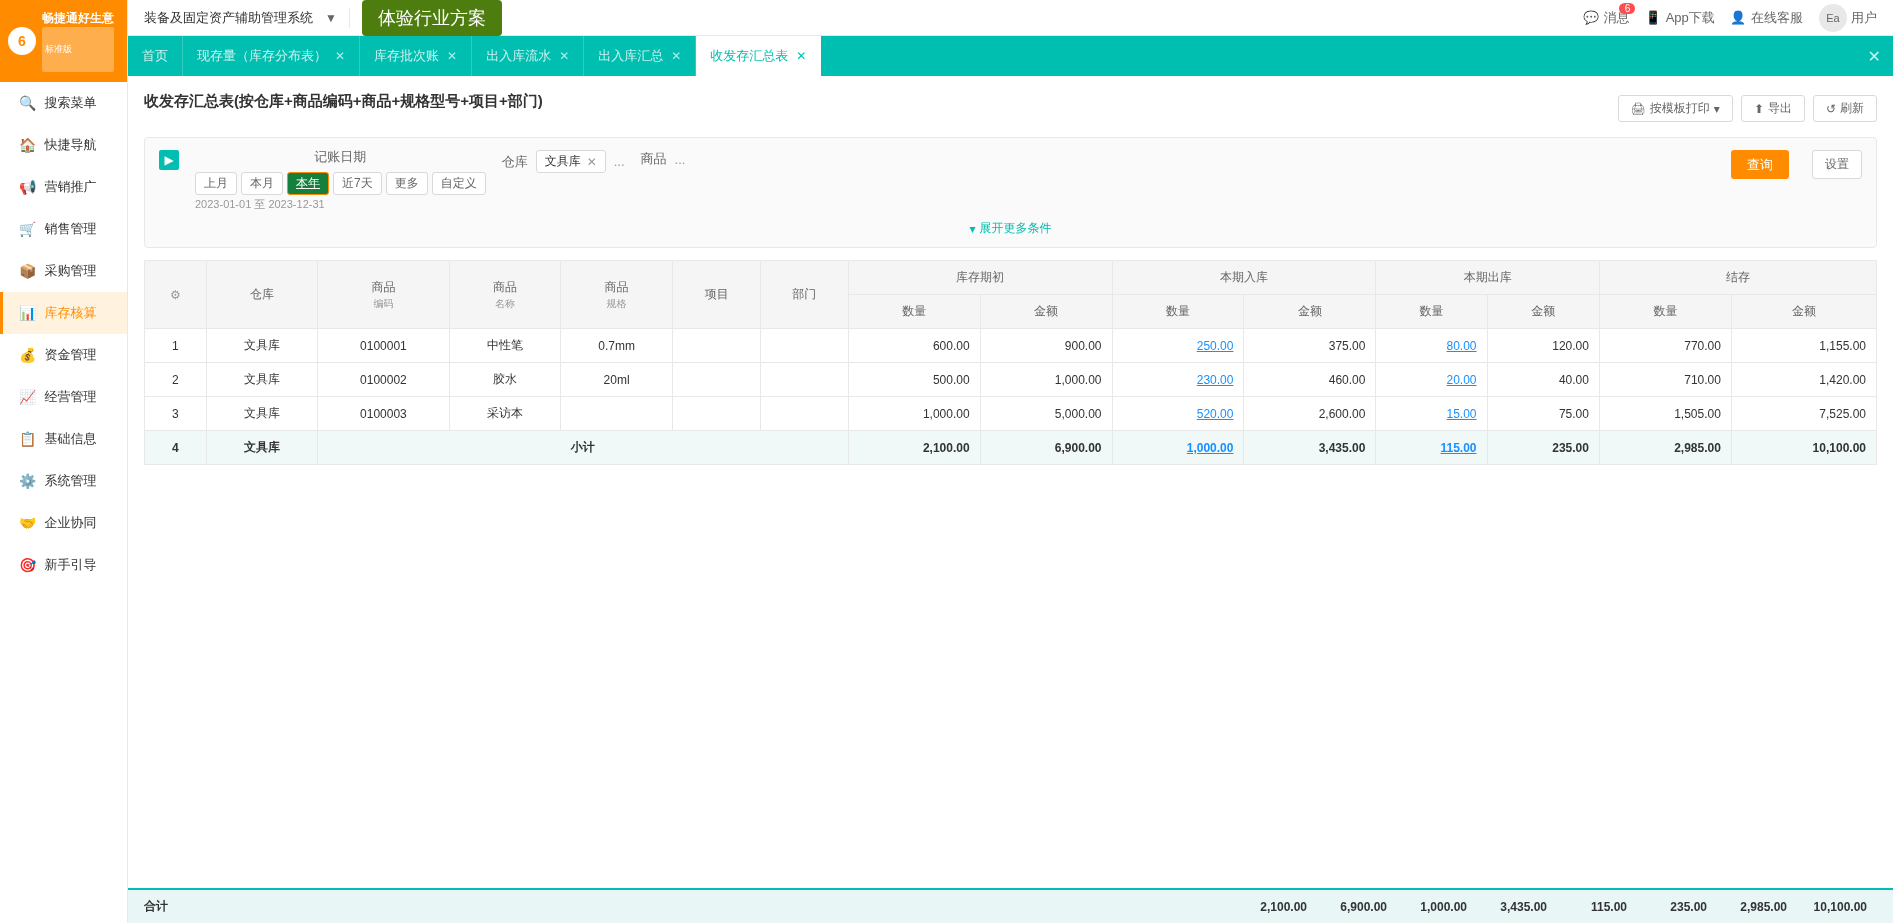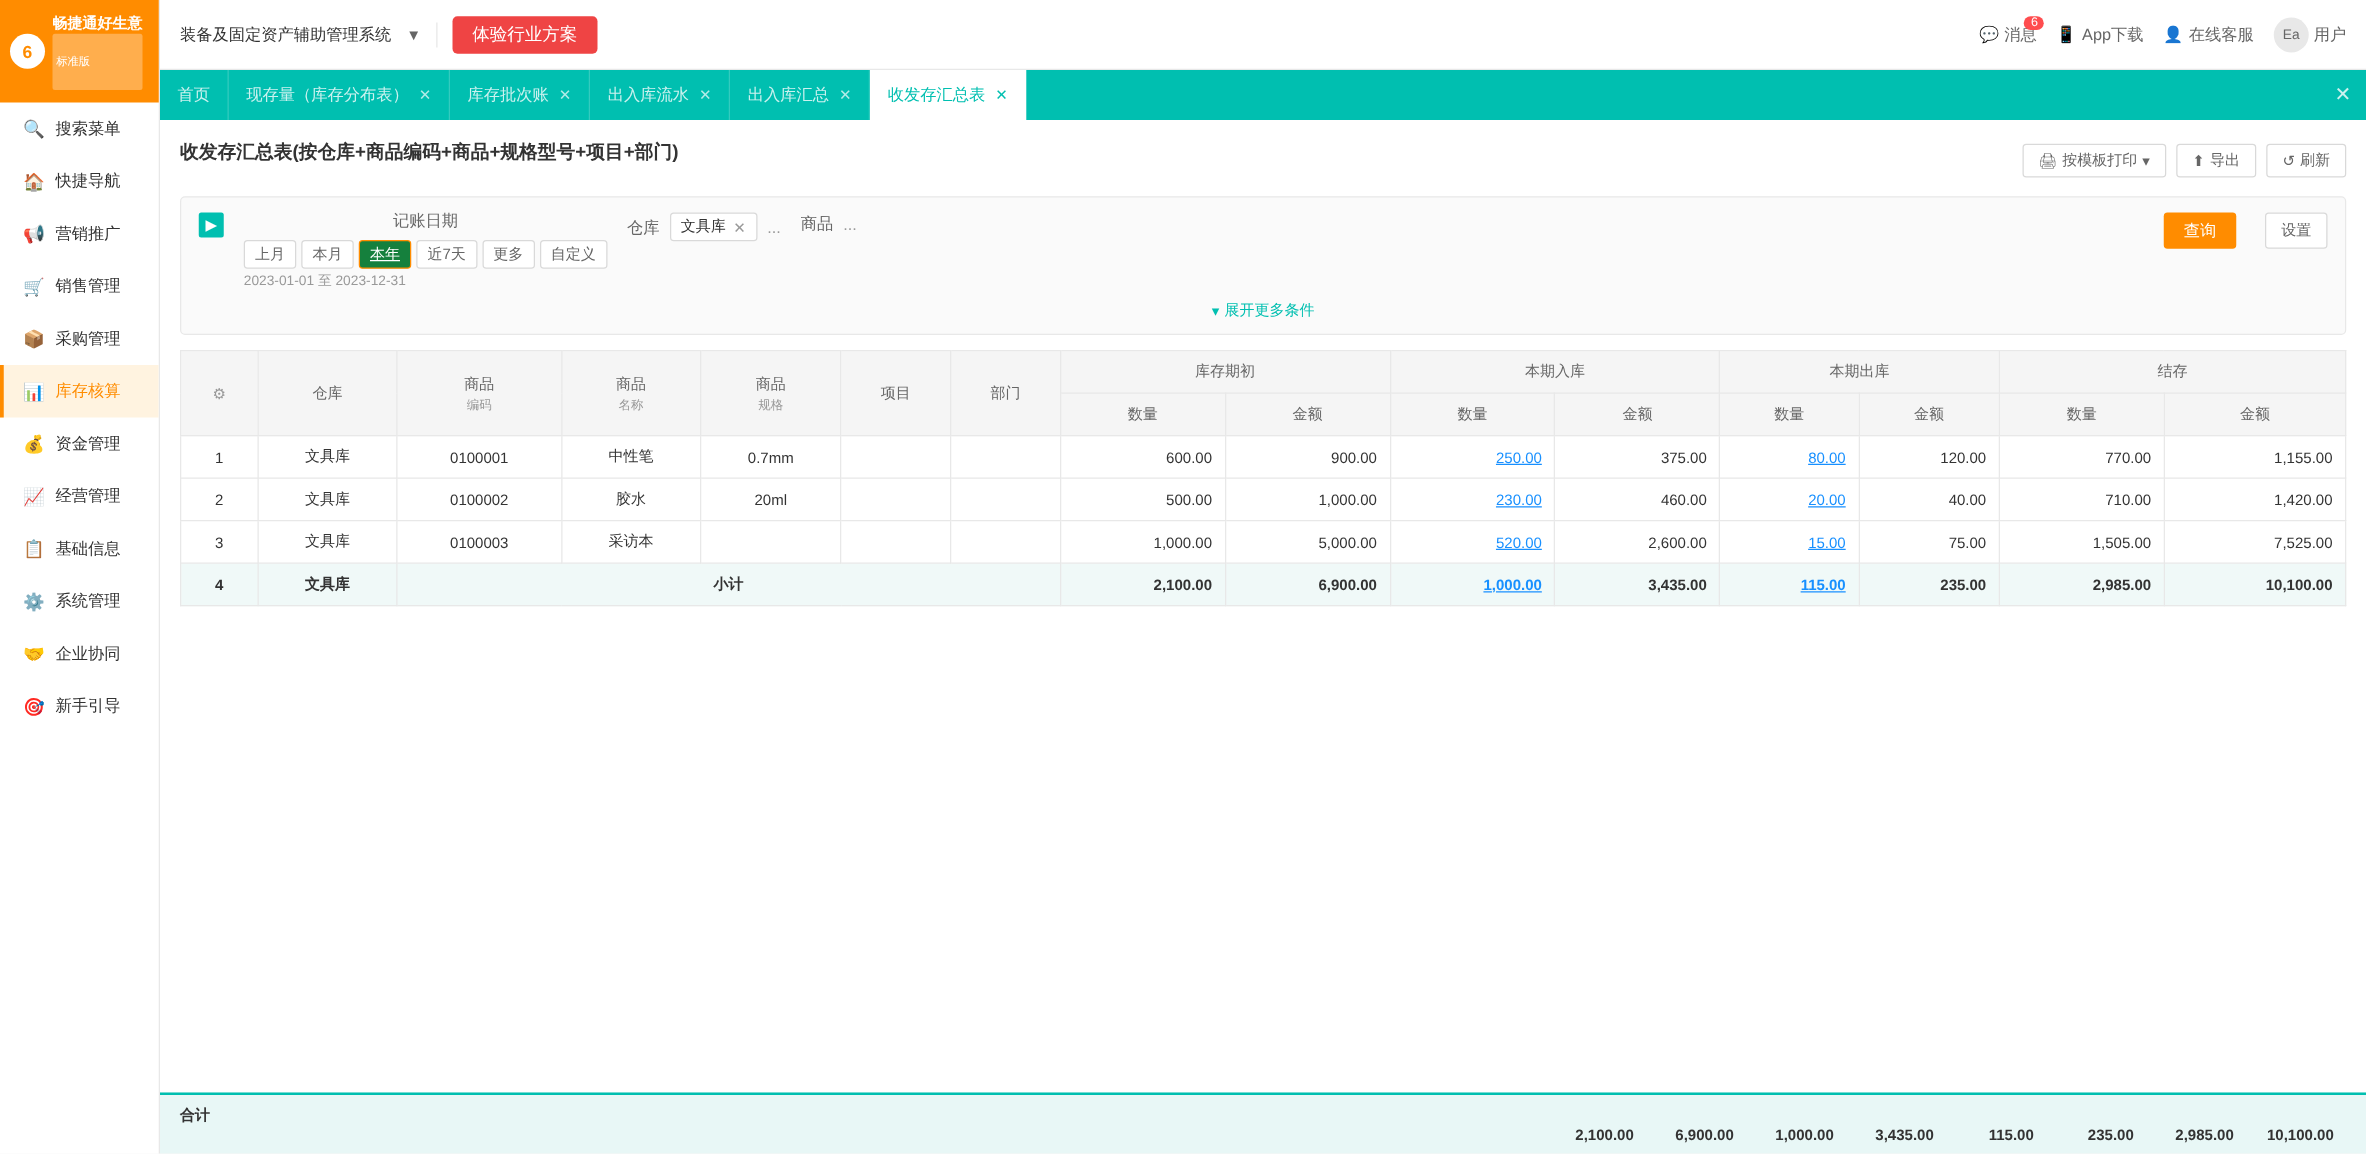--- a/index.html
+++ b/index.html
@@ -12,25 +12,25 @@
     .sidebar-logo-badge { font-size: 9px; background: rgba(255,255,255,0.3); border-radius: 2px; padding: 16px 3px; }
     .sidebar-nav { flex: 1; overflow-y: auto; }
     .sidebar-item { display: flex; align-items: center; gap: 8px; padding: 12px 16px; cursor: pointer; color: #333; font-size: 13px; border-left: 3px solid transparent; }
     .sidebar-item.active { background: #fff3e0; color: #ff8c00; border-left-color: #ff8c00; }
     .sidebar-item-icon { font-size: 14px; }
 
     
     .main { flex: 1; display: flex; flex-direction: column; overflow: hidden; }
 
     
-    .top-header { background: #fff; border-bottom: 1px solid #e8e8e8; display: flex; align-items: center; justify-content: space-between; padding: 12px 16px; height: 56px; flex-shrink: 0; }
+    .top-header { background: #fff; border-bottom: 1px solid #e8e8e8; display: flex; align-items: center; justify-content: space-between; padding: 12px 16px; height: 36px; flex-shrink: 0; }
     .top-header-left { display: flex; align-items: center; gap: 12px; }
     .system-title { font-size: 13px; color: #333; }
     .system-dropdown { display: flex; align-items: center; gap: 4px; color: #666; cursor: pointer; }
-    .experience-btn { background: #ef4444; color: #fff; border: none; padding: 6px 16px; border-radius: 4px; cursor: pointer; font-size: 14px; }
+    .experience-btn { background: #4d7c0f; color: #fff; border: none; padding: 6px 16px; border-radius: 4px; cursor: pointer; font-size: 18px; }
     .top-header-right { display: flex; align-items: center; gap: 16px; color: #666; font-size: 13px; }
     .top-header-right-item { display: flex; align-items: center; gap: 4px; cursor: pointer; position: relative; }
     .badge { position: absolute; top: -6px; right: -6px; background: #ff4d4f; color: #fff; border-radius: 8px; font-size: 10px; padding: 0 4px; min-width: 16px; text-align: center; }
     .user-avatar { width: 28px; height: 28px; background: #e8e8e8; border-radius: 50%; display: flex; align-items: center; justify-content: center; font-size: 11px; color: #666; }
 
     
     .tabs-bar { background: #00bfb0; display: flex; align-items: center; padding: 0; height: 40px; flex-shrink: 0; overflow: hidden; }
     .tab { display: flex; align-items: center; gap: 6px; padding: 16px 14px; height: 40px; color: rgba(255,255,255,0.8); cursor: pointer; font-size: 13px; border-right: 1px solid rgba(255,255,255,0.2); white-space: nowrap; }
     .tab.active { background: #fff; color: #00bfb0; }
     .tab-close { font-size: 12px; color: rgba(255,255,255,0.7); cursor: pointer; margin-left: 2px; }
@@ -64,21 +64,21 @@
     .data-table td { padding: 8px 10px; border: 1px solid #e8e8e8; text-align: center; color: #333; white-space: nowrap; }
     .data-table .number-cell { text-align: right; }
     .data-table .link-cell { color: #1890ff; text-decoration: underline; cursor: pointer; text-align: right; }
     .data-table .subtotal-row td { background: #f0f9f8; font-weight: bold; }
     .table-settings-icon { cursor: pointer; color: #999; }
 
     
     .th-group { background: #fafafa; }
 
     
-    .page-footer { background: #e8f7f6; border-top: 2px solid #00bfb0; padding: 8px 16px; display: flex; align-items: flex-start; flex-shrink: 0; flex-direction: column; }
+    .page-footer { background: #e8f7f6; border-top: 2px solid #00bfb0; padding: 8px 16px; display: flex; align-items: center; flex-shrink: 0; }
     .footer-cell { padding: 0 10px; font-weight: bold; color: #333; min-width: 80px; text-align: right; }
   </style>
 </head>
 <body>
 
 <div class="sidebar">
   <div class="sidebar-logo">
     <div class="sidebar-logo-icon">6</div>
     <div>
       <div style="font-size:12px;font-weight:bold;">畅捷通好生意</div>

